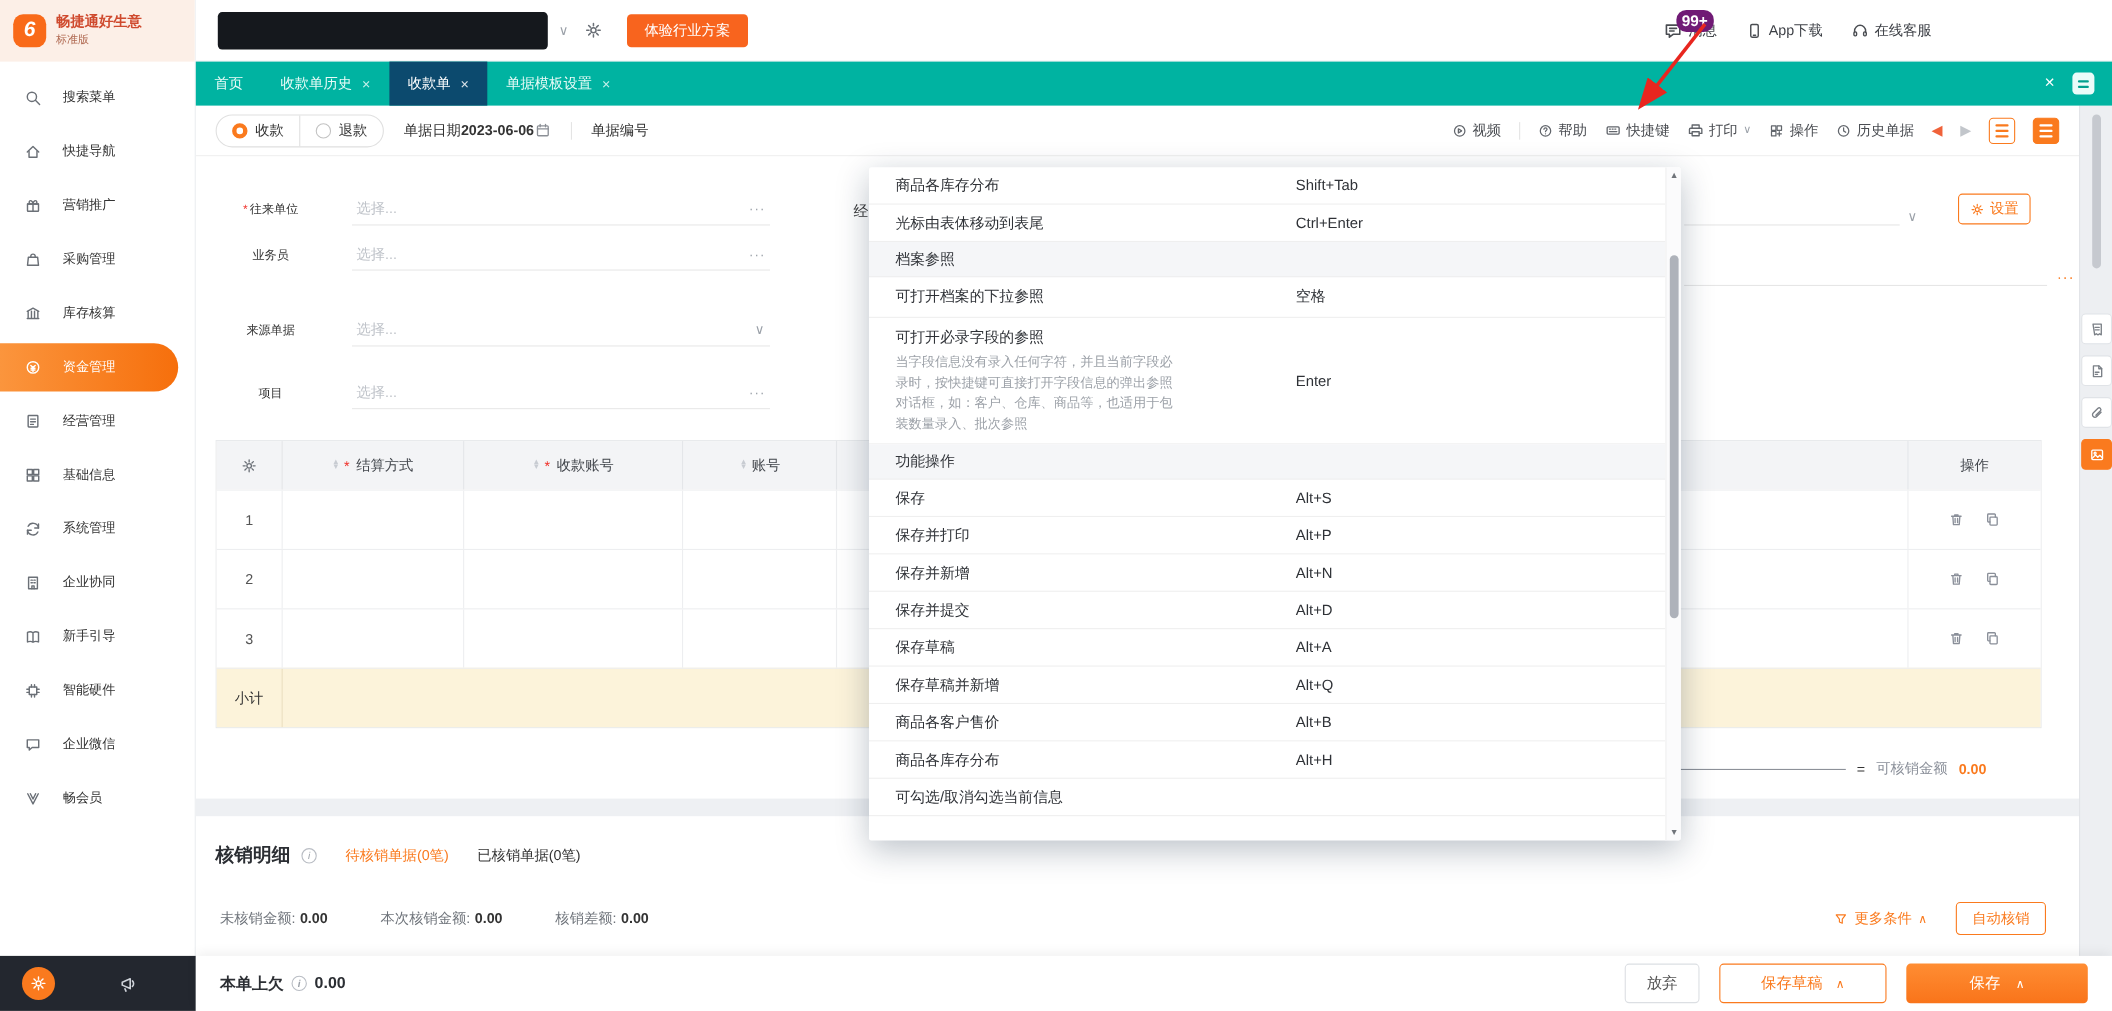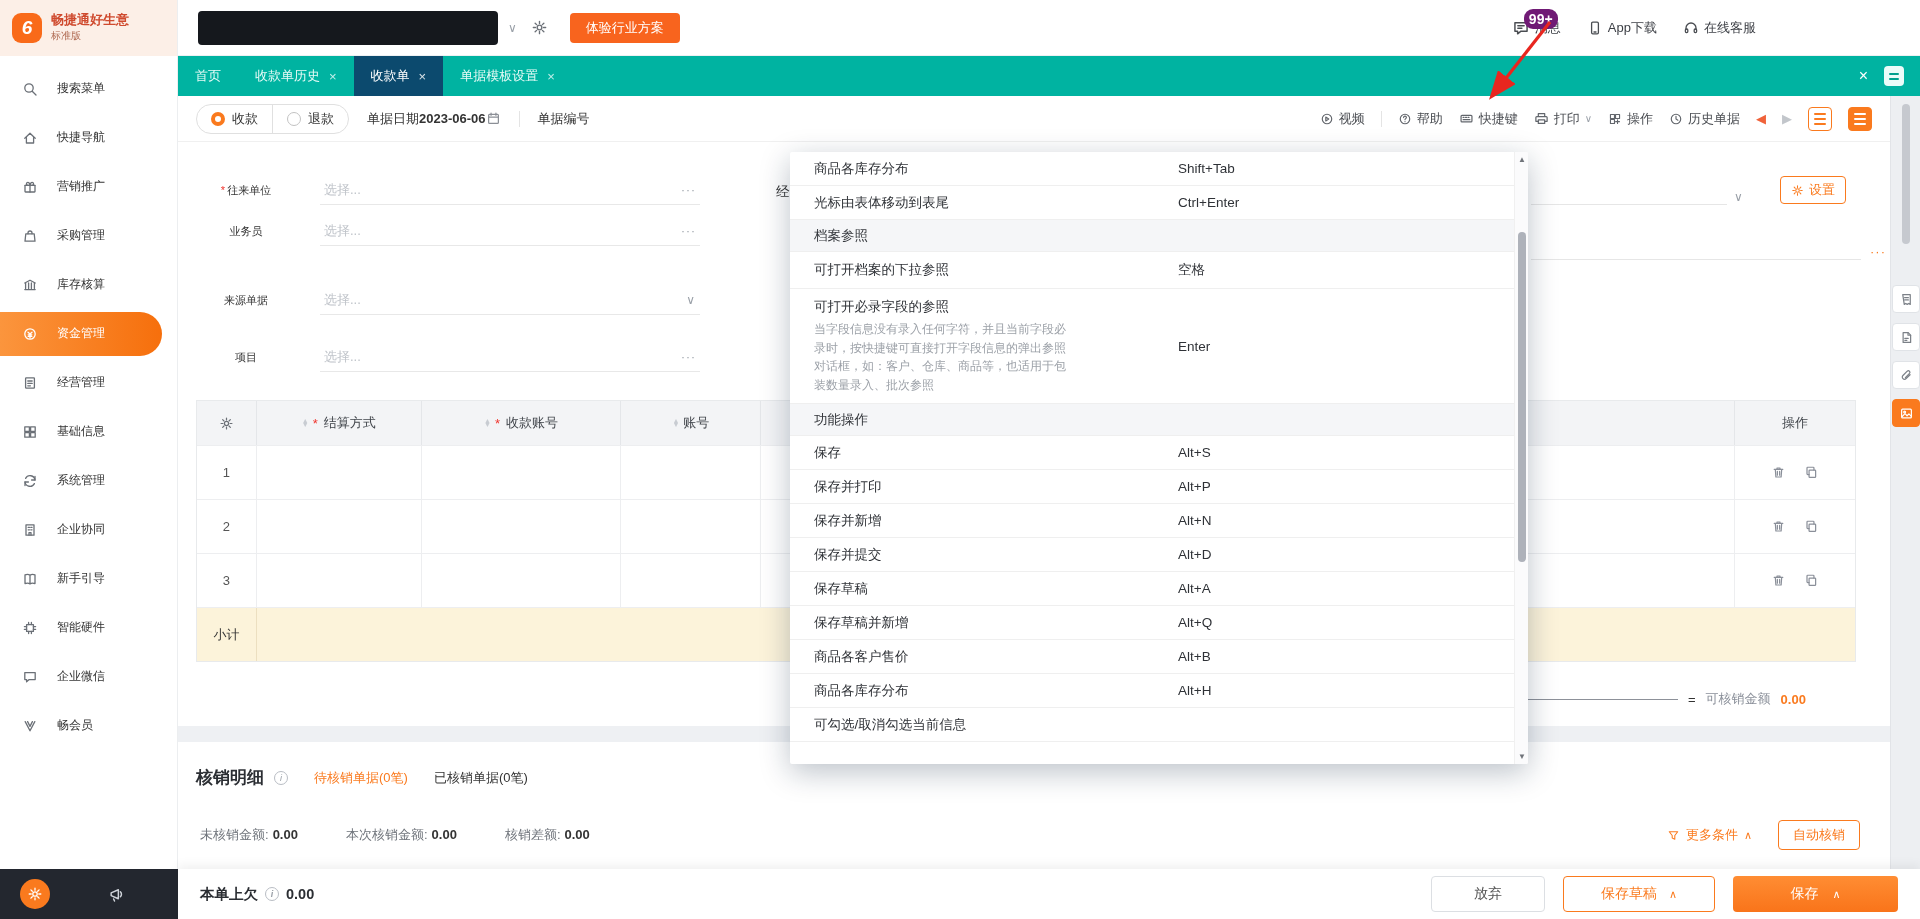--- a/index.html
+++ b/index.html
@@ -117,21 +117,21 @@
   .stat span{color:#6f747b}
   .verify-right{position:absolute;right:30px;top:78px;display:flex;align-items:center;gap:26px}
   .more-link{color:#fa7a1e;display:flex;align-items:center;gap:6px;cursor:pointer}
   .auto-btn{height:30px;padding:0 14px;border:1px solid #fa7a1e;border-radius:4px;color:#fa7a1e;background:#fff;display:flex;align-items:center;cursor:pointer}
 
   
   .bottombar{position:absolute;left:178px;top:869px;width:1742px;height:50px;background:#fff;box-shadow:0 -4px 10px rgba(0,0,0,.06);display:flex;align-items:center;padding:0 22px;z-index:7}
   .owed{display:flex;align-items:center;gap:7px;font-size:14.5px;font-weight:bold;color:#2b2e33}
   .bb-right{margin-left:auto;display:flex;align-items:center;gap:18px}
   .btn{height:36px;border-radius:4px;display:flex;align-items:center;justify-content:center;cursor:pointer;font-size:14px}
-  .btn-cancel{width:114px;border:1px solid #dcdfe3;background:#fff;color:#555}
+  .btn-cancel{width:68px;border:1px solid #dcdfe3;background:#fff;color:#555}
   .btn-draft{min-width:152px;border:1px solid #fa7a1e;background:#fff;color:#fa7a1e;gap:12px;padding:0 16px}
   .btn-save{min-width:165px;background:linear-gradient(180deg,#ff8d33,#f9741a);color:#fff;gap:14px;padding:0 18px}
   .chev-up{font-size:11px}
 
   
   .right-rail{position:absolute;right:0;top:96px;width:30px;height:823px;background:#edeff2;border-left:1px solid #e2e4e8;z-index:5}
   .rail-thumb{position:absolute;top:8px;left:11px;width:8px;height:140px;background:#c6c9cf;border-radius:4px;cursor:pointer}
   .rail-tools{position:absolute;top:189px;left:0;width:30px;display:flex;flex-direction:column;align-items:center;gap:10px}
   .rail-btn{width:28px;height:28px;background:#fff;border:1px solid #e0e3e7;border-radius:4px;display:flex;align-items:center;justify-content:center;color:#7b8087;cursor:pointer}
   .rail-btn.active{background:#fa7a1e;border-color:#fa7a1e;color:#fff}

